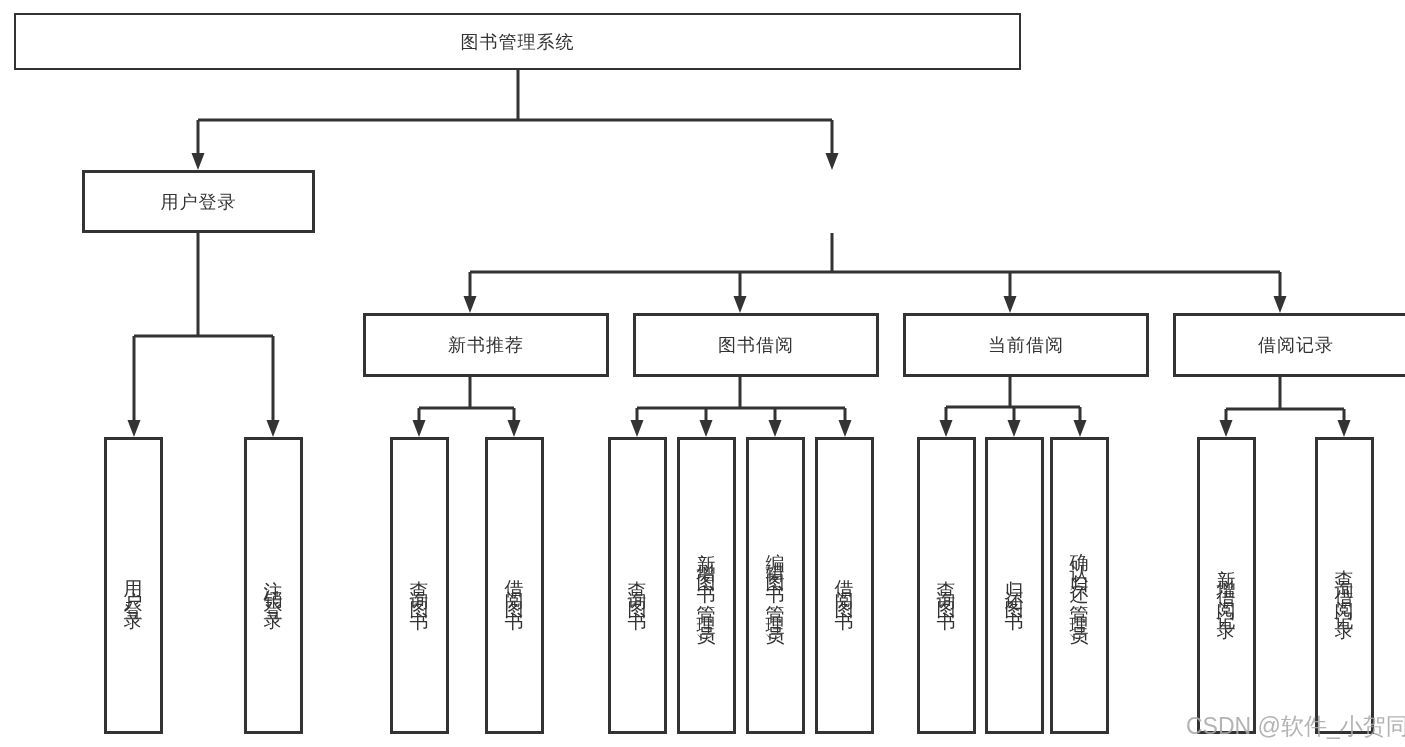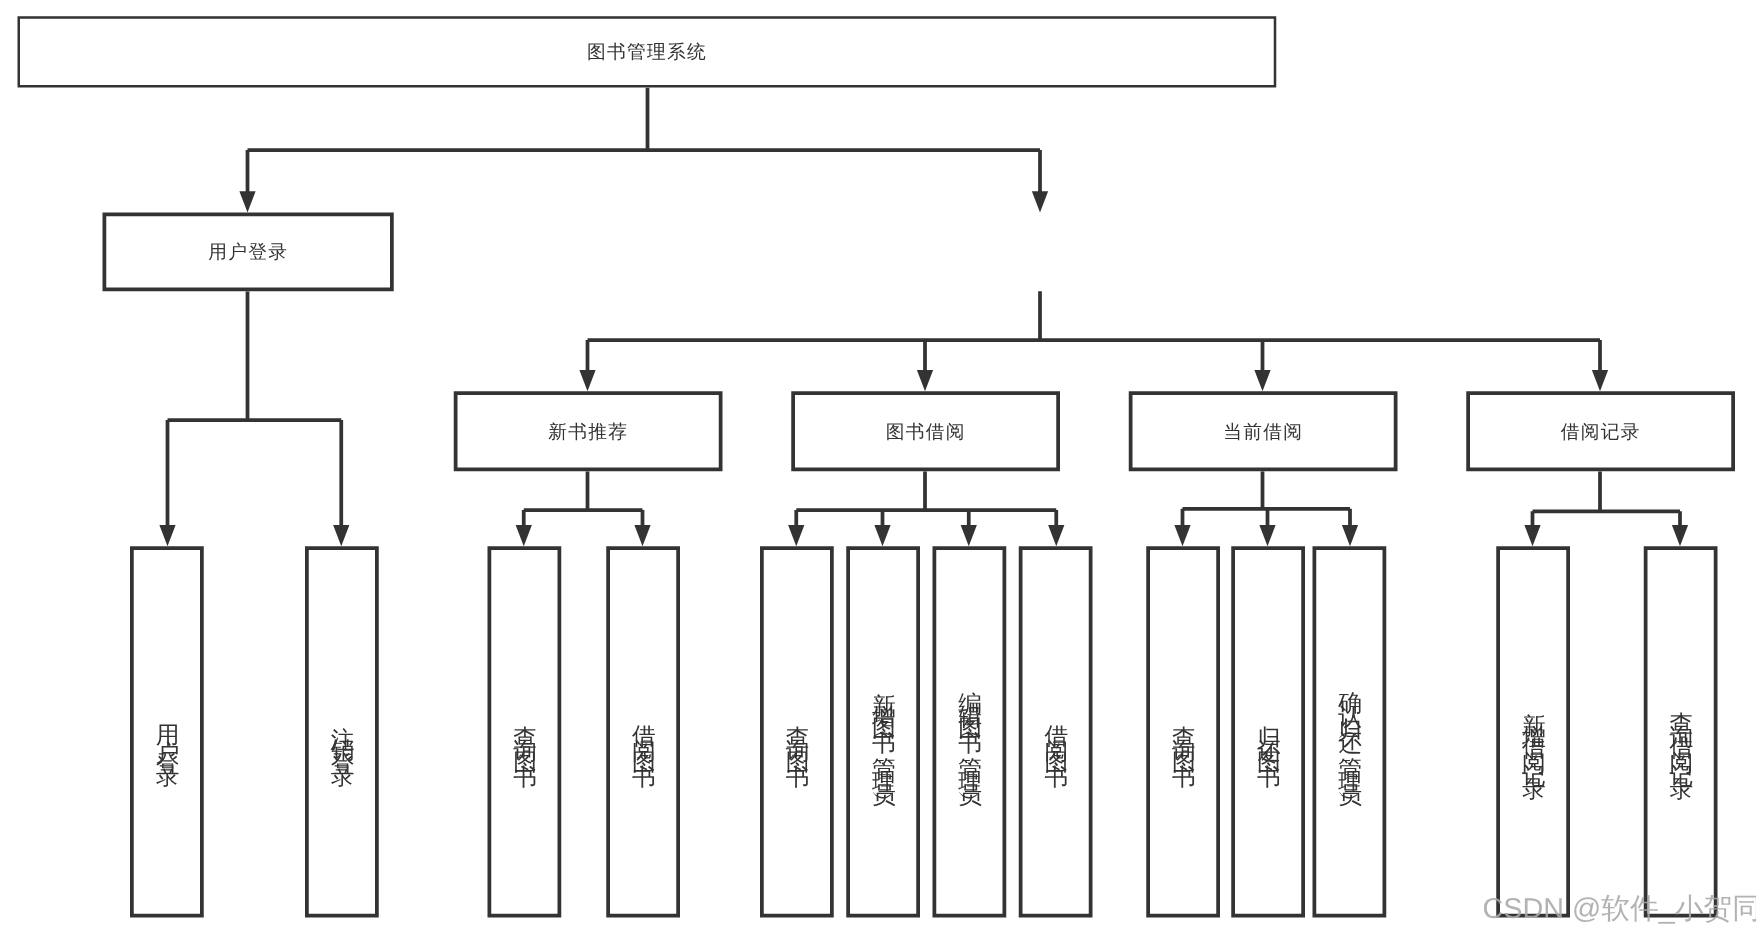--- a/index.html
+++ b/index.html
@@ -13,25 +13,25 @@
   .edges{position:absolute;left:0;top:0;z-index:1;}
   .box{
     position:absolute;
     background:#ffffff;
     border:3px solid #333333;
     box-sizing:border-box;
     display:flex;align-items:center;justify-content:center;
     color:#333333;
     z-index:2;
   }
-  .hlabel{font-size:15px;letter-spacing:1px;}
+  .hlabel{font-size:18px;letter-spacing:1px;}
   .root{left:14px;top:13px;width:1007px;height:57px;border-width:2px;}
   #nd-login{left:82px;top:170px;width:233px;height:63px;}
   #nd-mgmt{left:714px;top:170px;width:236px;height:63px;}
-  .lvl3{top:313px;width:215px;height:64px;}
+  .lvl3{top:313px;width:246px;height:64px;}
   #nd-b3-0{left:363px;}
   #nd-b3-1{left:633px;}
   #nd-b3-2{left:903px;}
   #nd-b3-3{left:1173px;}
   .leaf{
     top:437px;width:59px;height:297px;
     writing-mode:vertical-rl;
     text-orientation:mixed;
     font-size:19px;
     letter-spacing:0.55em;

